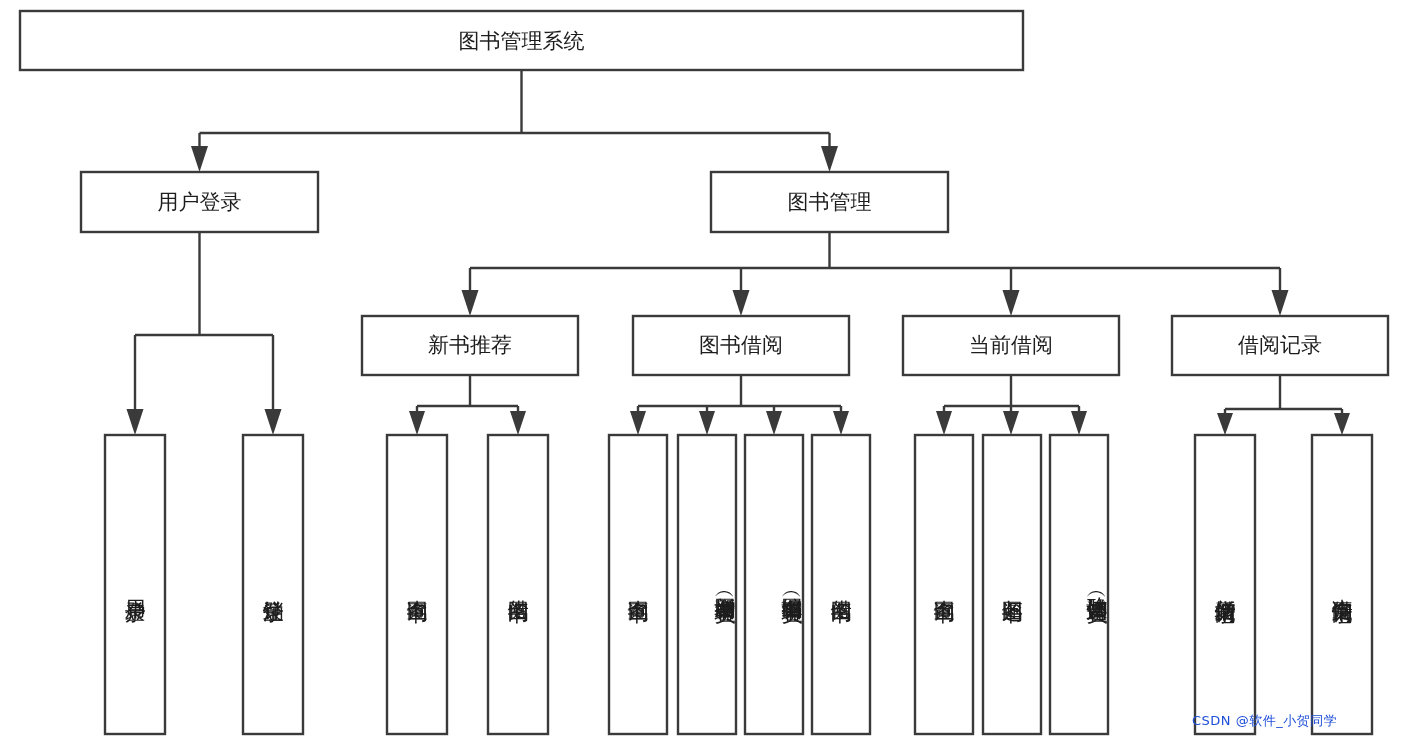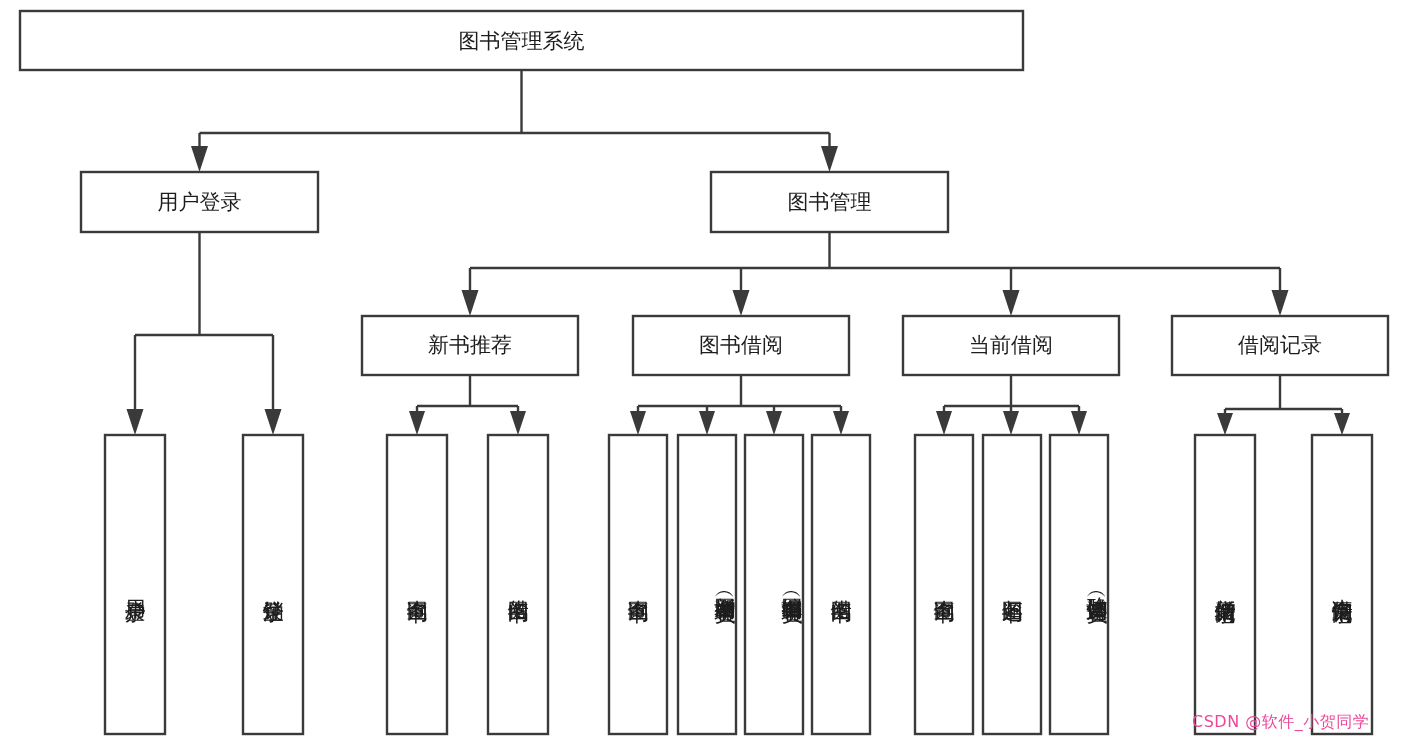--- a/index.html
+++ b/index.html
@@ -57,22 +57,22 @@
     line-height: 1.06;
     color: #1d1d1d;
     letter-spacing: 1px;
     white-space: nowrap;
     pointer-events: none;
     text-align: center;
   }
   .watermark {
     position: absolute;
     font-family: "DejaVu Sans", "Liberation Sans", sans-serif;
-    font-size: 16px;
-    color: #ec4899;
+    font-size: 13px;
+    color: #1d4ed8;
     white-space: nowrap;
     letter-spacing: 0.5px;
   }
 </style>
 </head>
 <body>
 
 <div id="diagram-root">
 
   <svg class="flow-canvas" viewBox="0 0 1405 747">

